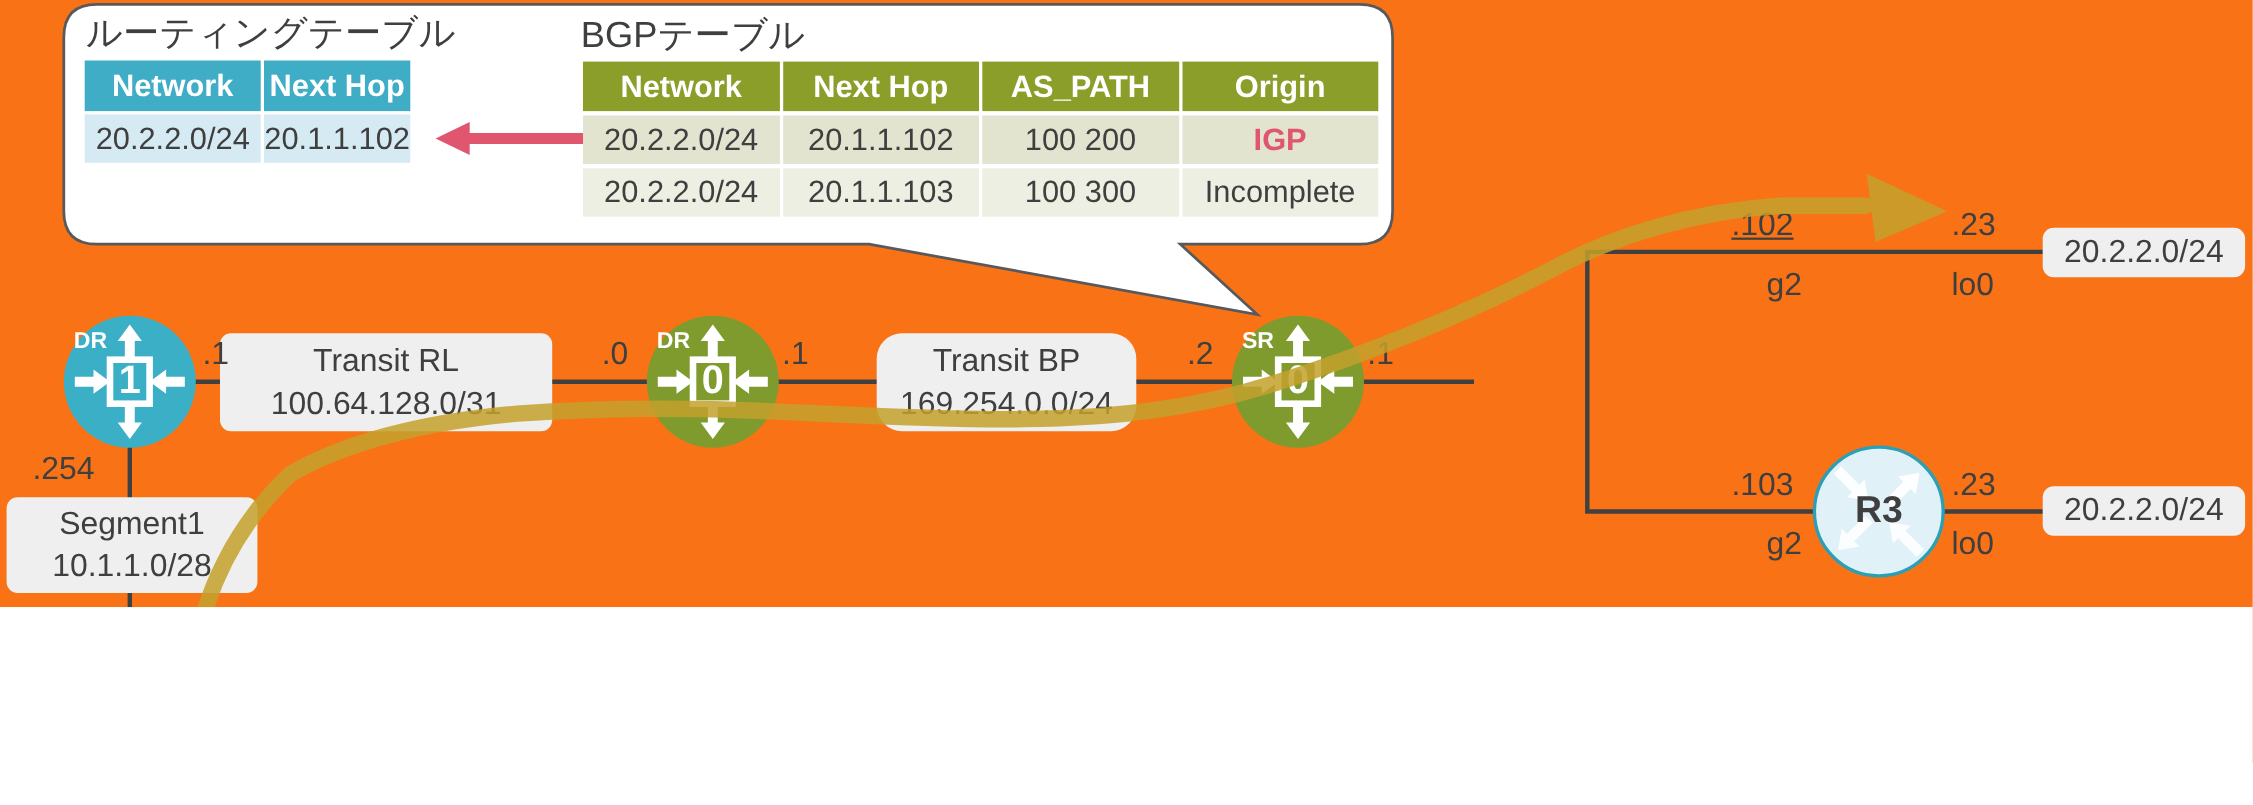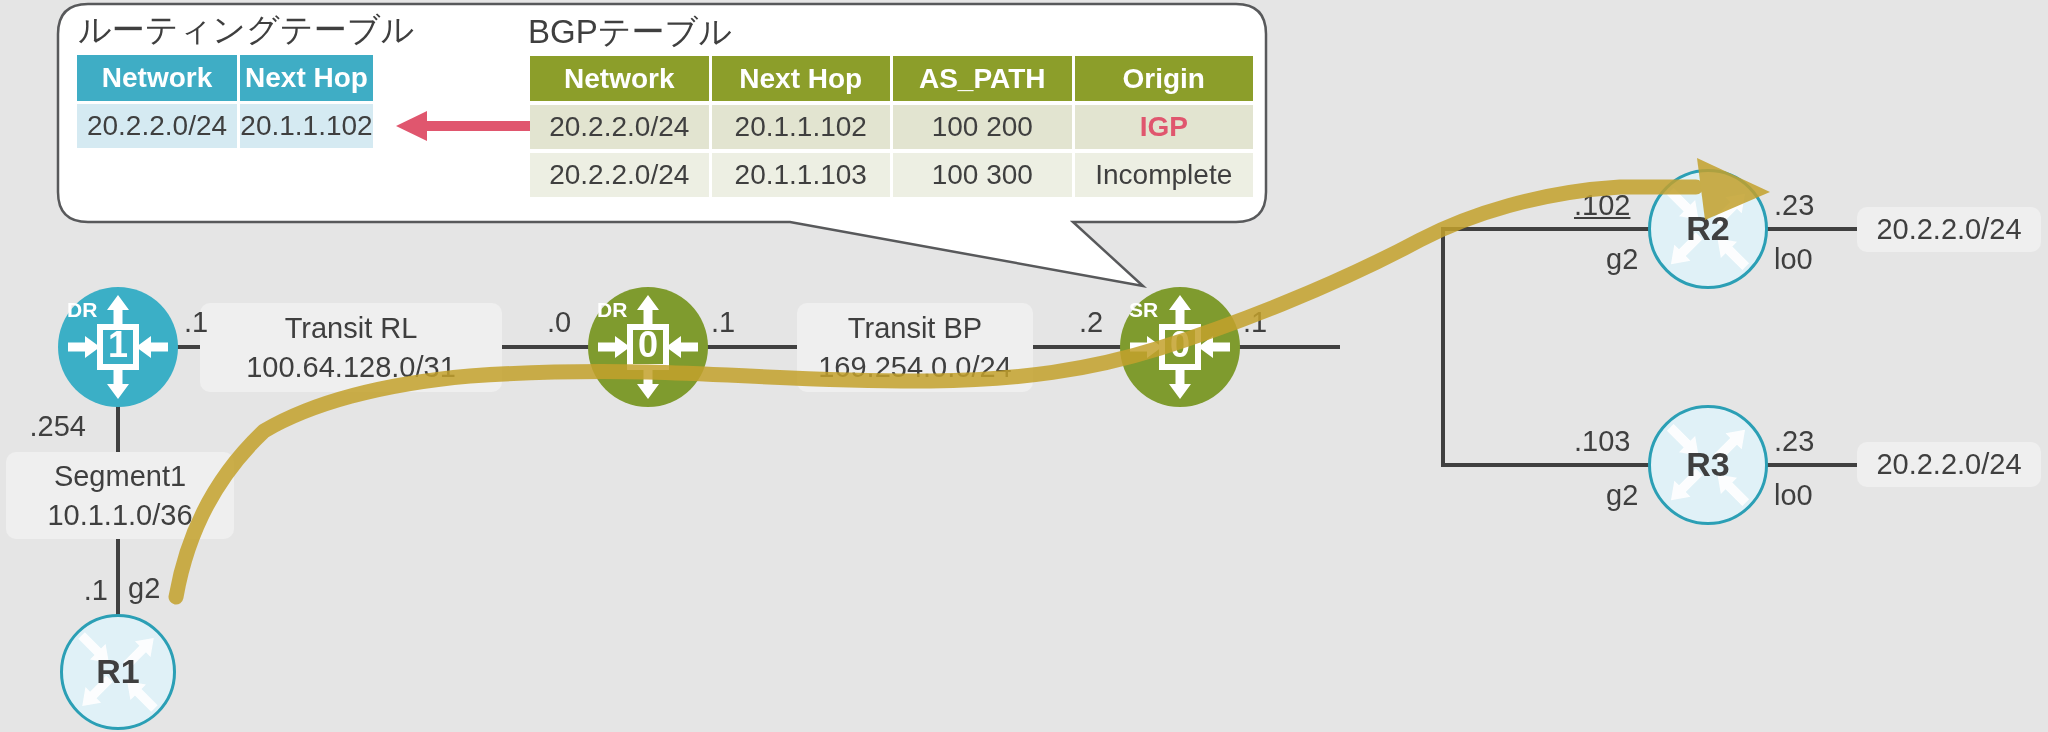--- a/index.html
+++ b/index.html
@@ -1,16 +1,16 @@
 <!DOCTYPE html>
 <html><head>
 <meta charset="utf-8">
 <style>
   html,body{margin:0;padding:0;background:#fff;}
-  .canvas{position:relative;width:2048px;height:732px;background:#e5e5e5;overflow:hidden;
+  .canvas{position:relative;width:2048px;height:552px;background:#f97316;overflow:hidden;
           font-family:"Liberation Sans","DejaVu Sans",sans-serif;color:#3f3f3f;}
   svg.layer{position:absolute;left:0;top:0;pointer-events:none;}
   .z-base{z-index:1;} .z-top{z-index:4;}
 
   .title{position:absolute;font-size:33px;color:#3f3f3f;white-space:nowrap;z-index:2;}
 
   .grid-table{position:absolute;display:grid;z-index:2;}
   .cell{display:flex;align-items:center;justify-content:center;font-size:28px;white-space:nowrap;}
   .th{color:#fff;font-weight:bold;}
   .rt .th{background:#3fadc5;height:46px;}
@@ -84,27 +84,27 @@
     <div class="cell td row1">20.2.2.0/24</div>
     <div class="cell td row1">20.1.1.103</div>
     <div class="cell td row1">100 300</div>
     <div class="cell td row1">Incomplete</div>
   </div>
 
   <div class="segbox" style="left:200px;top:303px;width:302px;height:89px;">
     <span>Transit RL</span>
     <span>100.64.128.0/31</span>
   </div>
-  <div class="segbox" style="left:797px;top:303px;width:236px;height:89px;">
+  <div class="segbox" style="left:797px;top:303px;width:236px;height:89px;border-radius:23px;">
     <span>Transit BP</span>
     <span>169.254.0.0/24</span>
   </div>
   <div class="segbox" style="left:6px;top:452px;width:228px;height:87px;">
     <span>Segment1</span>
-    <span>10.1.1.0/36</span>
+    <span>10.1.1.0/28</span>
   </div>
   <div class="segbox" style="left:1857px;top:207px;width:184px;height:45px;">
     <span>20.2.2.0/24</span>
   </div>
   <div class="segbox" style="left:1857px;top:442px;width:184px;height:45px;">
     <span>20.2.2.0/24</span>
   </div>
 
   <div class="iface" style="left:184px;top:306px;">.1</div>
   <div class="iface r-align" style="left:28px;top:410px;width:58px;">.254</div>
@@ -170,31 +170,20 @@
       <g fill="#ffffff" opacity="0.92">
         <path d="M0 0 L-17 -12 L-17 -5 L-42 -5 L-42 5 L-17 5 L-17 12 Z" transform="translate(50,50) rotate(45)"></path>
         <path d="M0 0 L-17 -12 L-17 -5 L-42 -5 L-42 5 L-17 5 L-17 12 Z" transform="translate(99,23) rotate(-45)"></path>
         <path d="M0 0 L-17 -12 L-17 -5 L-42 -5 L-42 5 L-17 5 L-17 12 Z" transform="translate(21,97) rotate(135)"></path>
         <path d="M0 0 L-17 -12 L-17 -5 L-42 -5 L-42 5 L-17 5 L-17 12 Z" transform="translate(70,70) rotate(-135)"></path>
       </g>
     </svg>
     <span class="edgelabel">R1</span>
   </div>
 
-  <div class="node node-edge" style="left:1648px;top:169px;width:120px;height:120px;">
-    <svg viewBox="0 0 120 120">
-      <g fill="#ffffff" opacity="0.92">
-        <path d="M0 0 L-17 -12 L-17 -5 L-42 -5 L-42 5 L-17 5 L-17 12 Z" transform="translate(50,50) rotate(45)"></path>
-        <path d="M0 0 L-17 -12 L-17 -5 L-42 -5 L-42 5 L-17 5 L-17 12 Z" transform="translate(99,23) rotate(-45)"></path>
-        <path d="M0 0 L-17 -12 L-17 -5 L-42 -5 L-42 5 L-17 5 L-17 12 Z" transform="translate(21,97) rotate(135)"></path>
-        <path d="M0 0 L-17 -12 L-17 -5 L-42 -5 L-42 5 L-17 5 L-17 12 Z" transform="translate(70,70) rotate(-135)"></path>
-      </g>
-    </svg>
-    <span class="edgelabel">R2</span>
-  </div>
 
   <div class="node node-edge" style="left:1648px;top:405px;width:120px;height:120px;">
     <svg viewBox="0 0 120 120">
       <g fill="#ffffff" opacity="0.92">
         <path d="M0 0 L-17 -12 L-17 -5 L-42 -5 L-42 5 L-17 5 L-17 12 Z" transform="translate(50,50) rotate(45)"></path>
         <path d="M0 0 L-17 -12 L-17 -5 L-42 -5 L-42 5 L-17 5 L-17 12 Z" transform="translate(99,23) rotate(-45)"></path>
         <path d="M0 0 L-17 -12 L-17 -5 L-42 -5 L-42 5 L-17 5 L-17 12 Z" transform="translate(21,97) rotate(135)"></path>
         <path d="M0 0 L-17 -12 L-17 -5 L-42 -5 L-42 5 L-17 5 L-17 12 Z" transform="translate(70,70) rotate(-135)"></path>
       </g>
     </svg>

